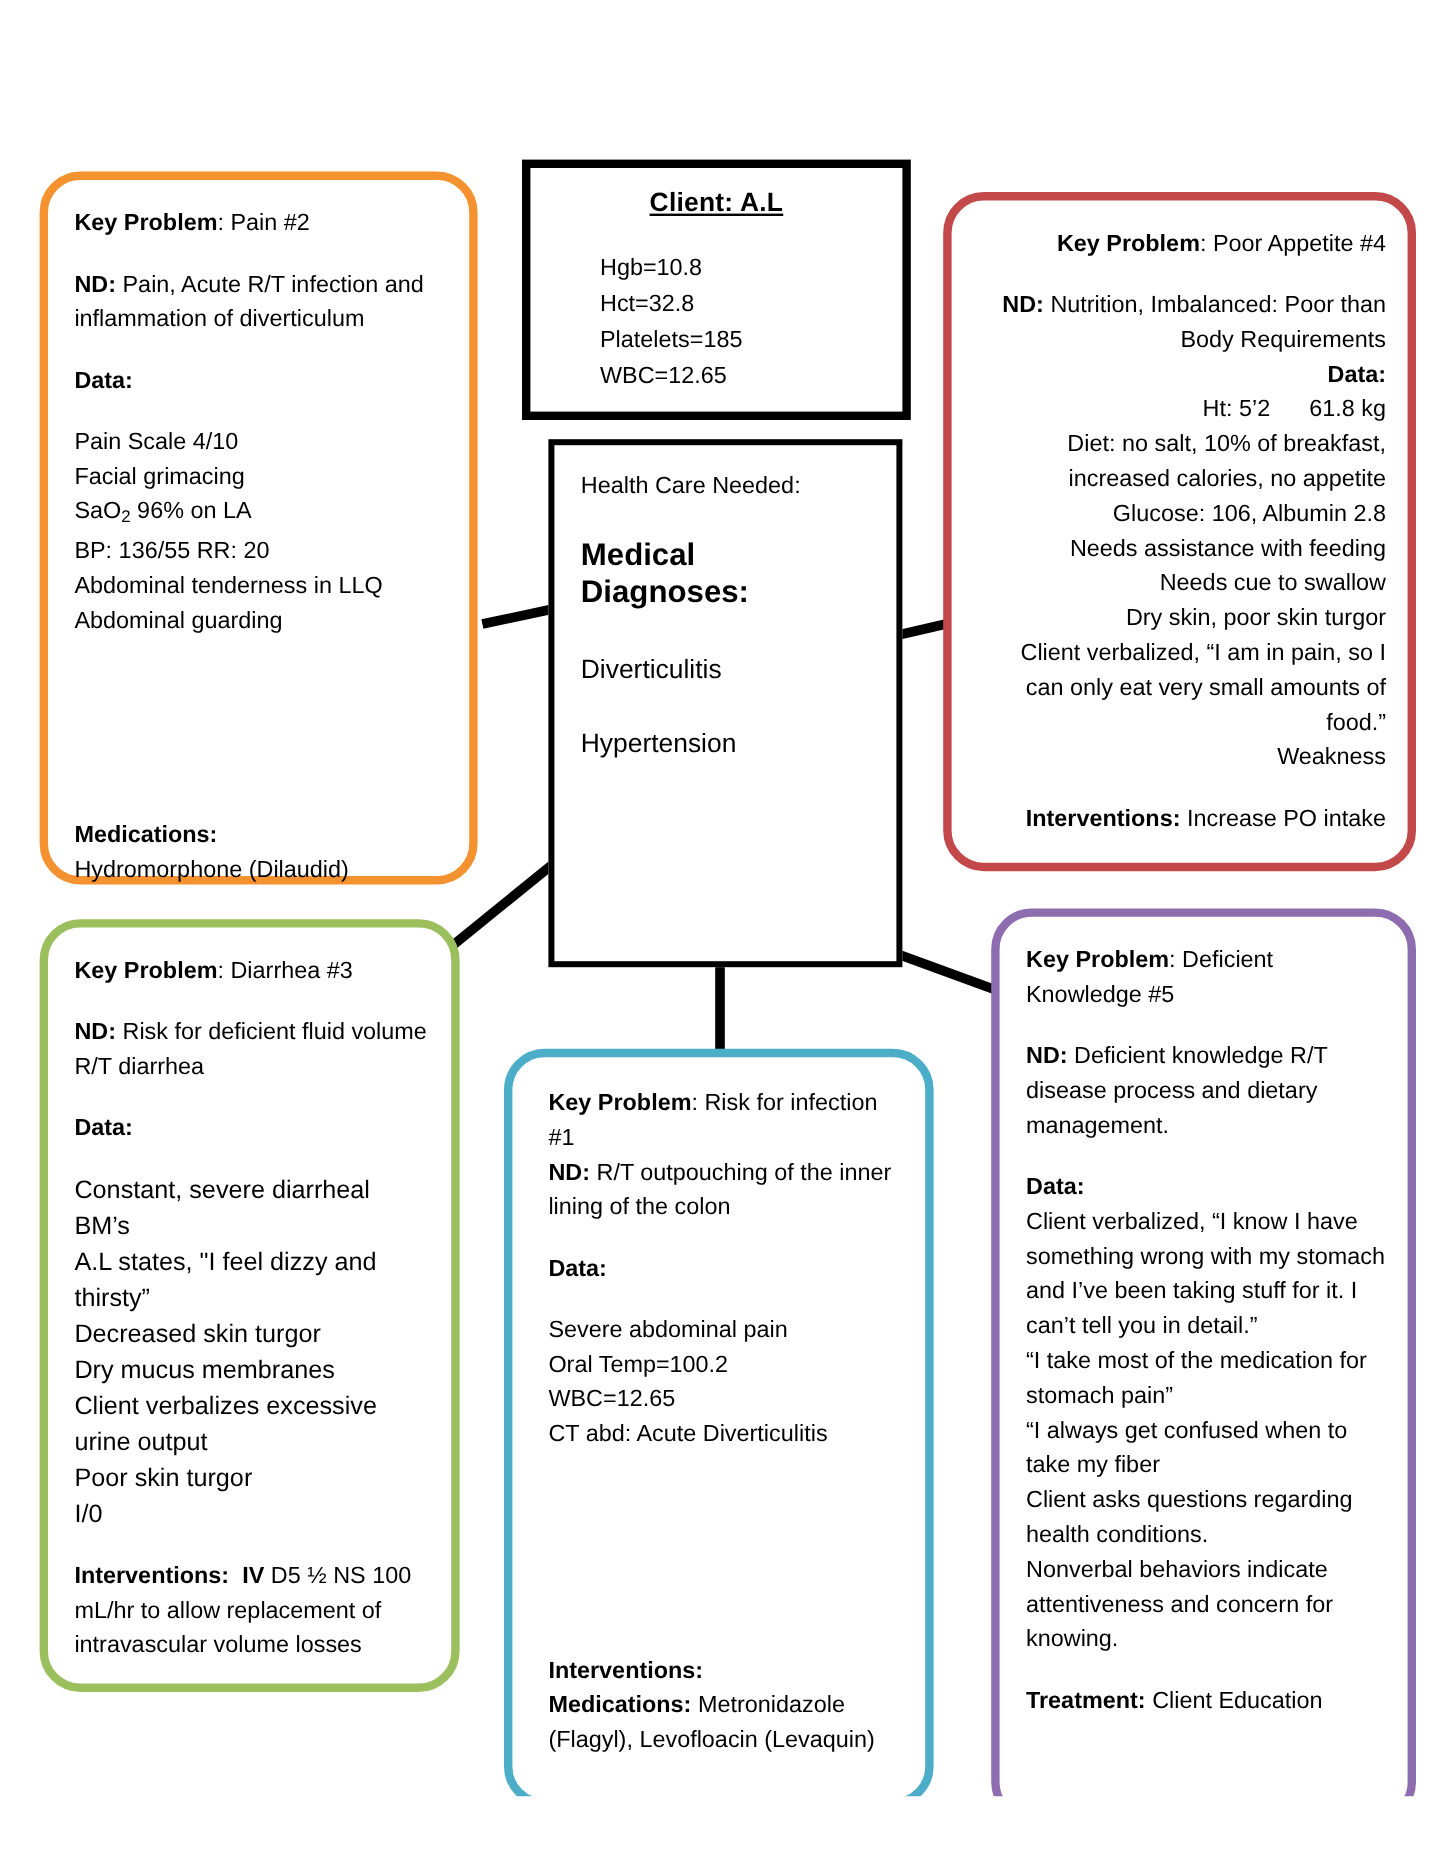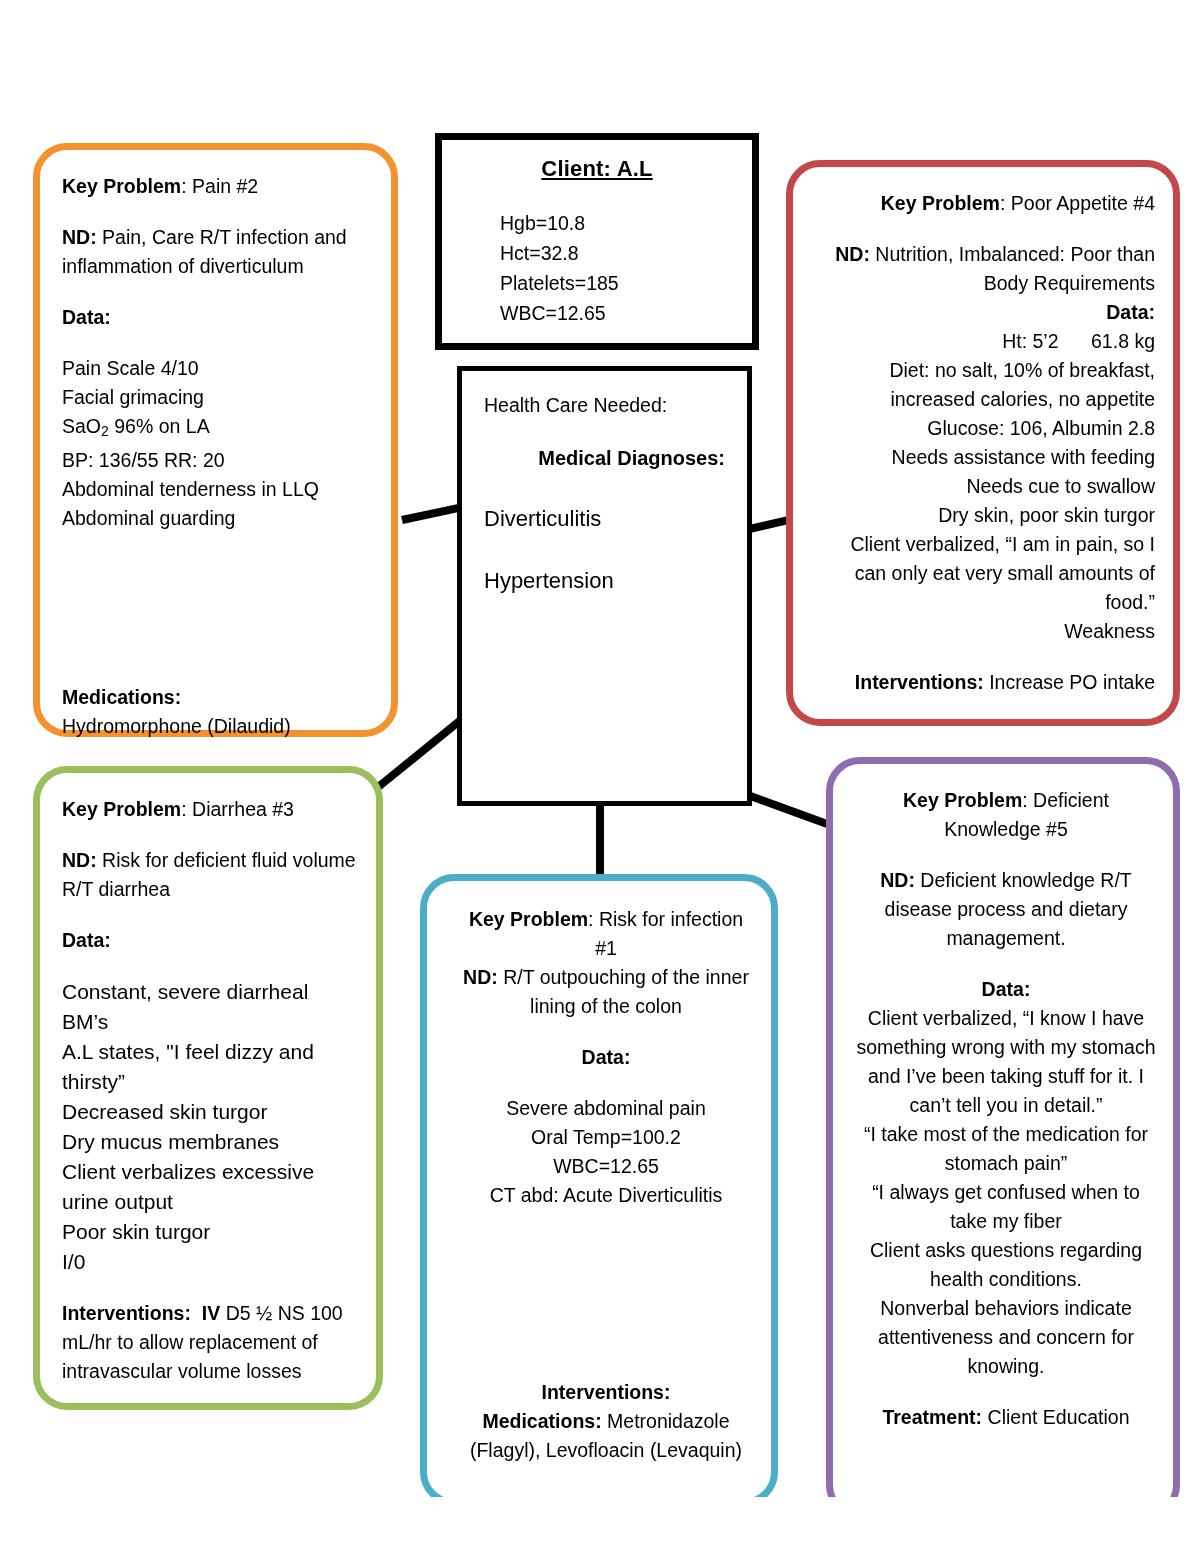--- a/index.html
+++ b/index.html
@@ -79,24 +79,23 @@
     margin-top: 26px;
     font-size: 19.5px;
     line-height: 30px;
     margin-left: 36px;
   }
   .client-inner { padding: 16px 22px; }
 
   
   .hcn { font-size: 19.5px; line-height: 28px; }
   .med-dx {
-    font-size: 20px;
+    font-size: 26px;
     font-weight: bold;
     margin-top: 28px;
-    text-align: right;
   }
   .dx-item {
     font-size: 22px;
     margin-top: 36px;
   }
   .central-inner { padding: 20px 22px; }
 
   
   .clipped-line {
     position: absolute;
@@ -143,21 +142,21 @@
       <div class="med-dx">Medical Diagnoses:</div>
       <div class="dx-item">Diverticulitis</div>
       <div class="dx-item">Hypertension</div>
     </div>
   </div>
 
   <div class="node rounded c-orange" style="left:33px; top:143px; width:365px; height:594px;">
     <div class="node-inner">
       <div class="t"><span class="b">Key Problem</span>: <span>Pain #2</span></div>
       <div class="gap"></div>
-      <div class="t"><span class="b">ND:</span> <span>Pain, Care R/T infection and inflammation of diverticulum</span></div>
+      <div class="t"><span class="b">ND:</span> <span>Pain, Acute R/T infection and inflammation of diverticulum</span></div>
       <div class="gap"></div>
       <div class="t b">Data:</div>
       <div class="gap"></div>
       <div class="t"><span>Pain Scale 4/10
 Facial grimacing
 SaO</span><sub>2</sub><span> 96% on LA</span></div>
       <div class="t">BP: 136/55 RR: 20
 Abdominal tenderness in LLQ
 Abdominal guarding</div>
       <div class="gap-xl"></div>
@@ -199,38 +198,38 @@
 Dry mucus membranes
 Client verbalizes excessive urine output
 Poor skin turgor
 I/0</div>
       <div class="gap"></div>
       <div class="t"><span class="b">Interventions:</span>&nbsp; <span class="b">IV</span> <span>D5 ½ NS 100 mL/hr to allow replacement of intravascular volume losses</span></div>
     </div>
   </div>
 
   <div class="node rounded c-blue" style="left:420px; top:874px; width:358px; height:632px;">
-    <div class="node-inner" style="padding:24px 16px 14px 30px;text-align:center;">
+    <div class="node-inner" style="padding:24px 16px 14px 30px;">
       <div class="t"><span class="b">Key Problem</span>: <span>Risk for infection #1</span></div>
       <div class="t"><span class="b">ND:</span> <span>R/T outpouching of the inner lining of the colon</span></div>
       <div class="gap"></div>
       <div class="t b">Data:</div>
       <div class="gap"></div>
       <div class="t">Severe abdominal pain
 Oral Temp=100.2
 WBC=12.65
 CT abd: Acute Diverticulitis</div>
       <div style="height:168px;"></div>
       <div class="t b">Interventions:</div>
       <div class="t"><span class="b">Medications:</span> <span>Metronidazole (Flagyl), Levofloacin (Levaquin)</span></div>
     </div>
   </div>
 
   <div class="node rounded c-purple" style="left:826px; top:757px; width:354px; height:762px;">
-    <div class="node-inner" style="padding:22px 16px 14px 22px;text-align:center;">
+    <div class="node-inner" style="padding:22px 16px 14px 22px;">
       <div class="t"><span class="b">Key Problem</span>: <span>Deficient Knowledge #5</span></div>
       <div class="gap"></div>
       <div class="t"><span class="b">ND:</span> <span>Deficient knowledge R/T disease process and dietary management.</span></div>
       <div class="gap"></div>
       <div class="t b">Data:</div>
       <div class="t">Client verbalized, “I know I have something wrong with my stomach and I’ve been taking stuff for it. I can’t tell you in detail.”
 “I take most of the medication for stomach pain”
 “I always get confused when to take my fiber
 Client asks questions regarding health conditions.
 Nonverbal behaviors indicate attentiveness and concern for knowing.</div>

